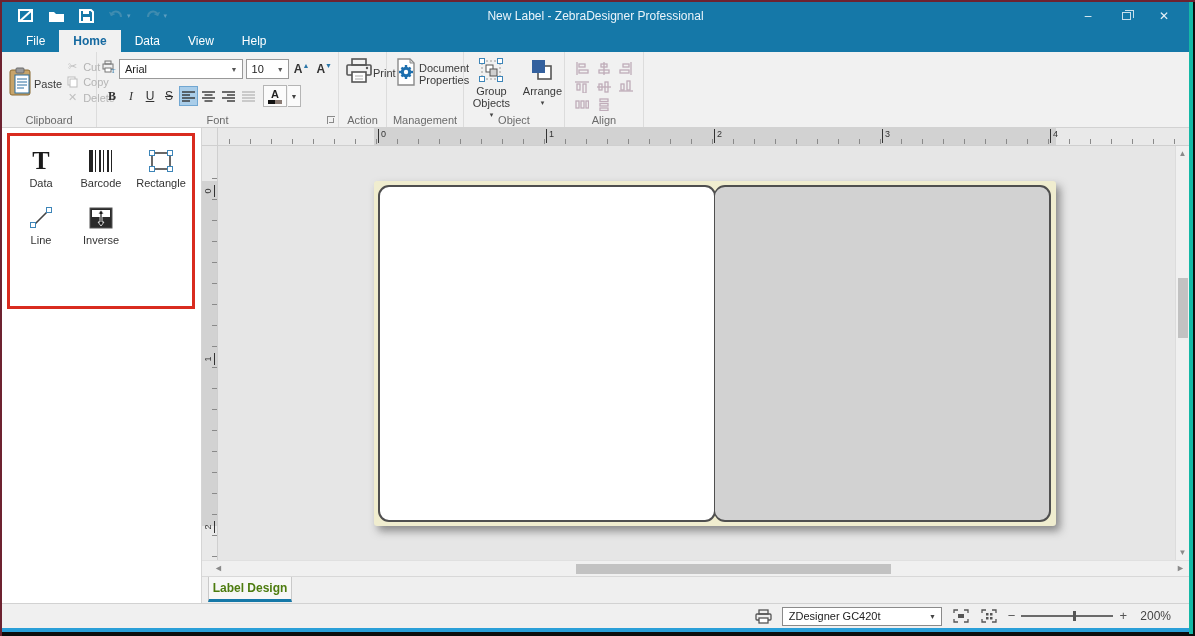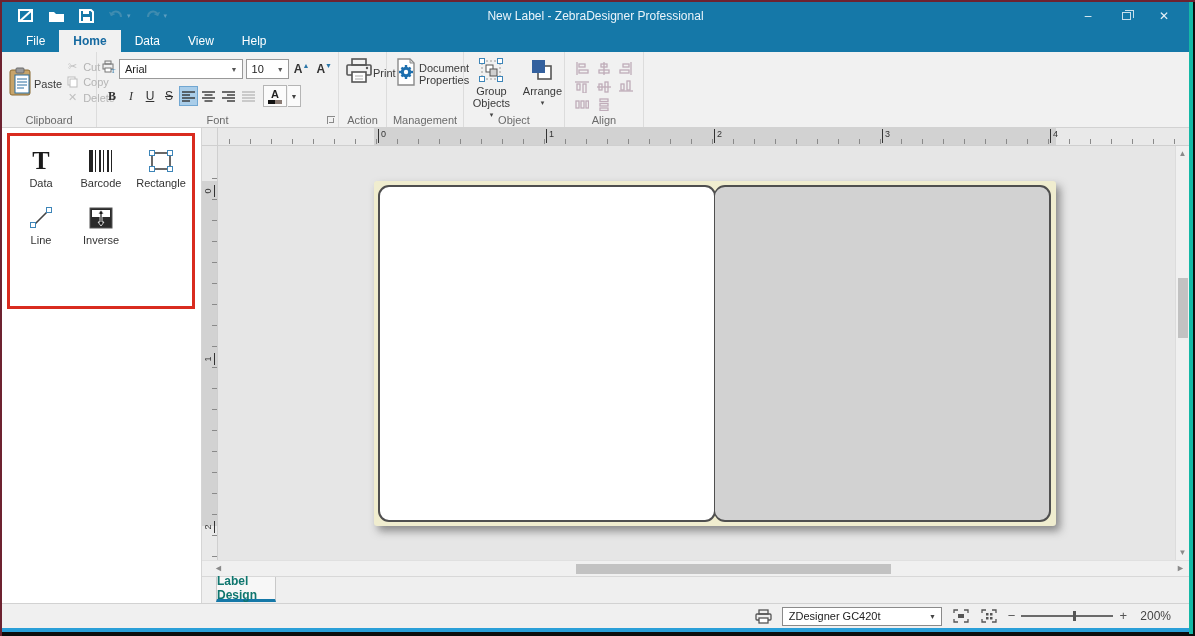--- a/index.html
+++ b/index.html
@@ -115,24 +115,24 @@
   .vscroll .arr.down { bottom:3px; }
   .vscroll .thumb { position:absolute; left:2px; top:132px; width:10px; height:60px; background:#c2c2c2; }
 
   .hscroll-row { height:16px; background:#f0f0f0; border-top:1px solid #e0e0e0; position:relative; }
   .hscroll-row .arr { position:absolute; top:2px; font-size:9px; color:#8a8a8a; }
   .hscroll-row .arr.left { left:12px; }
   .hscroll-row .arr.right { right:4px; }
   .hscroll-row .thumb { position:absolute; left:374px; top:3px; width:315px; height:10px; background:#c2c2c2; }
 
   .tab-row { height:27px; background:#efefef; border-top:1px solid #d8d8d8; position:relative; }
-  .doc-tab { position:absolute; left:14px; top:0; width:60px; height:25px; background:#f7f7f7;
+  .doc-tab { position:absolute; left:6px; top:0; width:84px; height:25px; background:#f7f7f7;
              border:1px solid #c9c9c9; border-top:none; border-bottom:3px solid #1578a8;
              display:flex; align-items:center; justify-content:center;
-             font-size:12px; font-weight:bold; color:#0f766e; }
+             font-size:12px; font-weight:bold; color:#4d7c0f; }
 
   
   .statusbar { height:25px; background:#f0f0f0; border-top:1px solid #d2d2d2; display:flex; align-items:center; justify-content:flex-end; gap:10px; padding-right:18px; }
   .sb-printer-icon svg { display:block; }
   .sb-combo { width:160px; height:19px; background:#fff; border:1px solid #8a8a8a; display:flex; align-items:center; font-size:11px; color:#222; padding-left:6px; }
   .sb-combo .caret { margin-left:auto; padding-right:5px; font-size:7px; color:#444; }
   .fitbtn { width:18px; height:16px; display:flex; align-items:center; justify-content:center; }
   .zoom-slider { display:flex; align-items:center; gap:6px; }
   .zs-sign { font-size:13px; color:#555; line-height:10px; }
   .zs-track { position:relative; width:92px; height:2px; background:#6a6a6a; }

